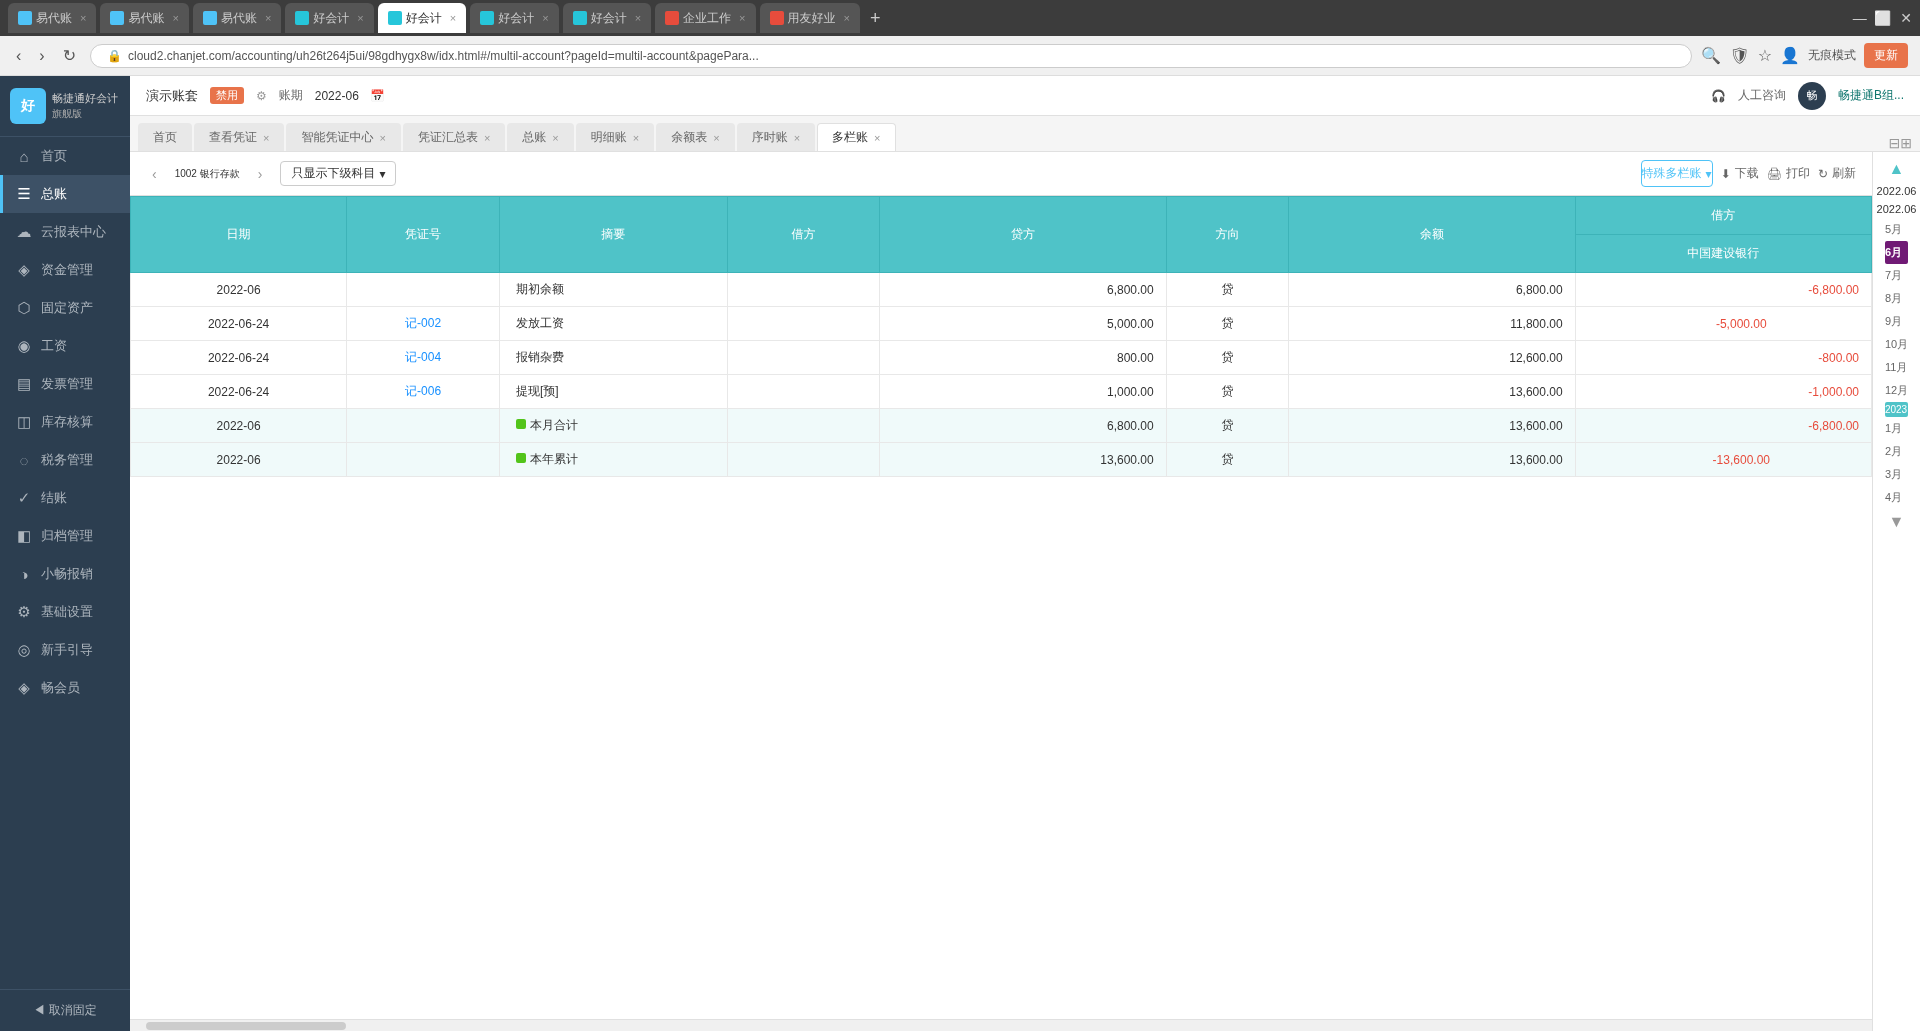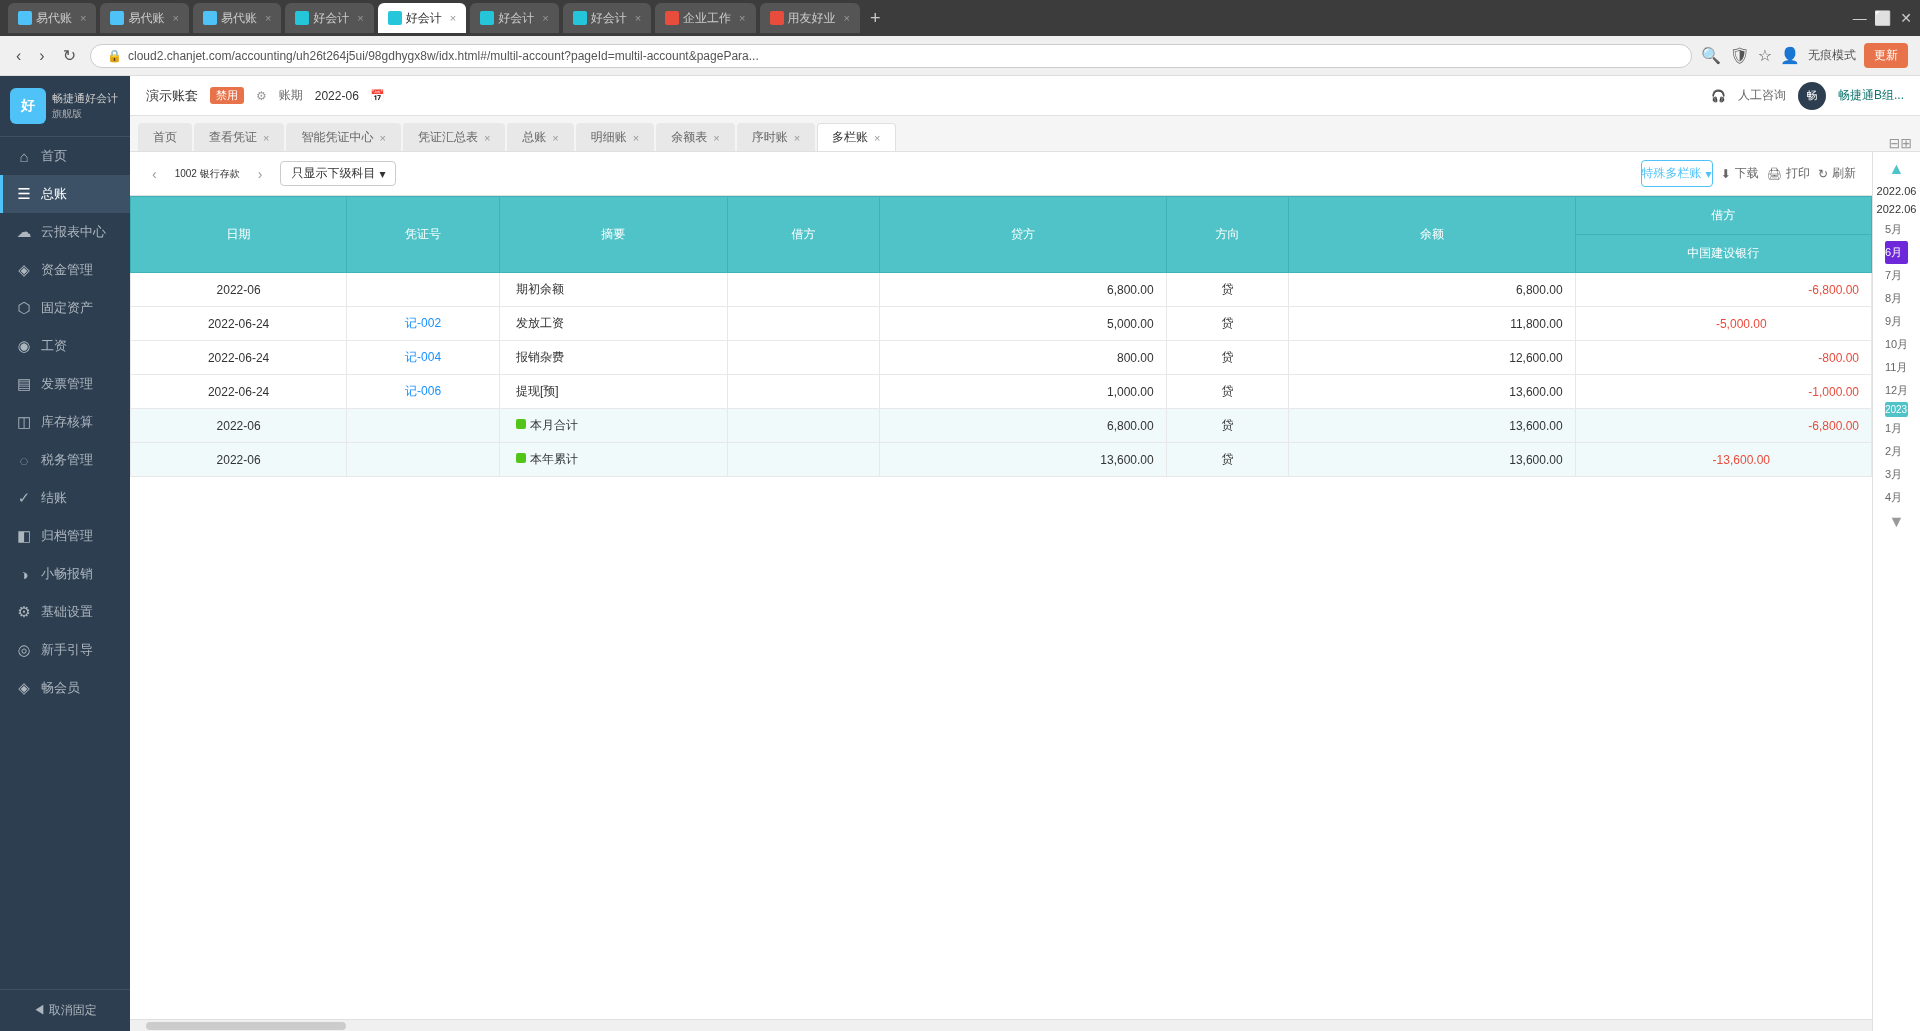--- a/index.html
+++ b/index.html
@@ -65,21 +65,21 @@
     .data-table tbody tr td { padding: 8px 12px; border: 1px solid #e8e8e8; text-align: center; color: #333; }
     .data-table tbody tr td.left { text-align: left; }
     .data-table tbody tr td.right { text-align: right; padding-left: 48px; }
     .link-text { color: #1890ff; cursor: pointer; }
     .green-dot { display: inline-block; width: 10px; height: 10px; background: #52c41a; border-radius: 2px; margin-right: 4px; }
 
     
     .right-panel { width: 48px; background: #fff; border-left: 1px solid #e0e0e0; display: flex; flex-direction: column; align-items: center; padding: 4px 0; overflow: hidden; font-size: 11px; }
     .year-label { color: #333; font-size: 11px; padding: 3px 0; }
     .month-item { color: #666; padding: 4px 0; cursor: pointer; width: 100%; font-size: 11px; }
-    .month-item.active { background: #6d28d9; color: #fff; border-radius: 2px; }
+    .month-item.active { background: #701a75; color: #fff; border-radius: 2px; font-weight: bold; }
     .month-item.year-marker { background: #4fc3c8; color: #fff; border-radius: 2px; font-size: 10px; padding: 2px 0; }
     .scroll-arrow { color: #999; cursor: pointer; font-size: 16px; padding: 4px; }
     .scroll-arrow.teal { color: #4fc3c8; }
 
     
     .content-area { display: flex; flex: 1; overflow: hidden; }
     .main-content { flex: 1; display: flex; flex-direction: column; overflow: hidden; }
 
     
     .bottom-scroll { height: 12px; background: #f0f0f0; border-top: 1px solid #e0e0e0; display: flex; align-items: center; }

